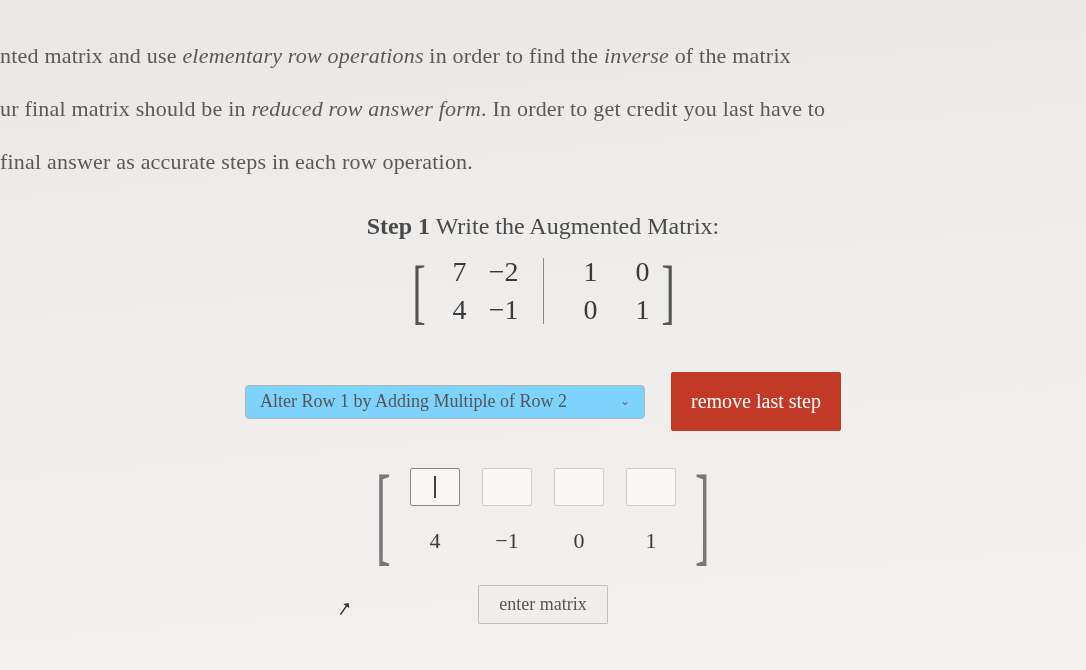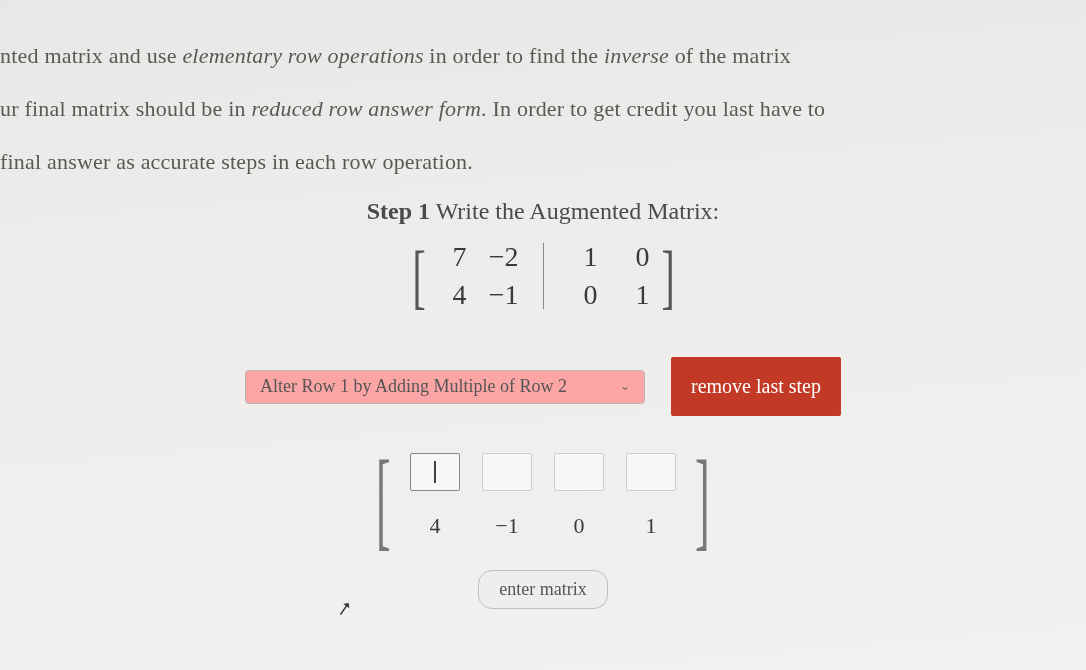--- a/index.html
+++ b/index.html
@@ -16,20 +16,21 @@
     padding: 30px 10px 10px 0;
     font-size: 22px;
     line-height: 2.4;
     color: #5a5955;
     letter-spacing: 0.2px;
   }
   .instructions p { white-space: nowrap; }
   em.italic { font-style: italic; }
   .step-block {
     text-align: center;
+    margin-top: 15px;
   }
   .step-title {
     font-size: 24px;
     color: #4a4a4a;
   }
   .step-title strong { font-weight: bold; }
   .matrix-display {
     display: inline-flex;
     align-items: center;
     margin-top: 12px;
@@ -63,21 +64,21 @@
     gap: 26px;
     margin-top: 42px;
   }
   .dropdown {
     display: flex;
     align-items: center;
     justify-content: space-between;
     width: 400px;
     height: 28px;
     padding: 16px 14px;
-    background: #fca5a5;
+    background: #7dd3fc;
     border: 1px solid #b8b6b2;
     border-radius: 4px;
     font-size: 18px;
     color: #555;
     font-family: Georgia, serif;
   }
   .chev { font-size: 12px; color: #666; }
   .remove-btn {
     background: #c23a26;
     color: #fff;
@@ -129,21 +130,21 @@
     font-family: Georgia, serif;
   }
   .enter-row {
     display:flex;
     justify-content:center;
     margin-top:16px;
   }
   .enter-btn {
     background: #efeeec;
     border: 1px solid #c2c0bc;
-    border-radius: 14px;
+    border-radius: 1px;
     padding: 8px 20px;
     font-size: 18px;
     color: #555;
     font-family: Georgia, serif;
   }
   .cursor {
     position: absolute;
     left: 338px;
     top: 598px;
     font-size: 20px;

